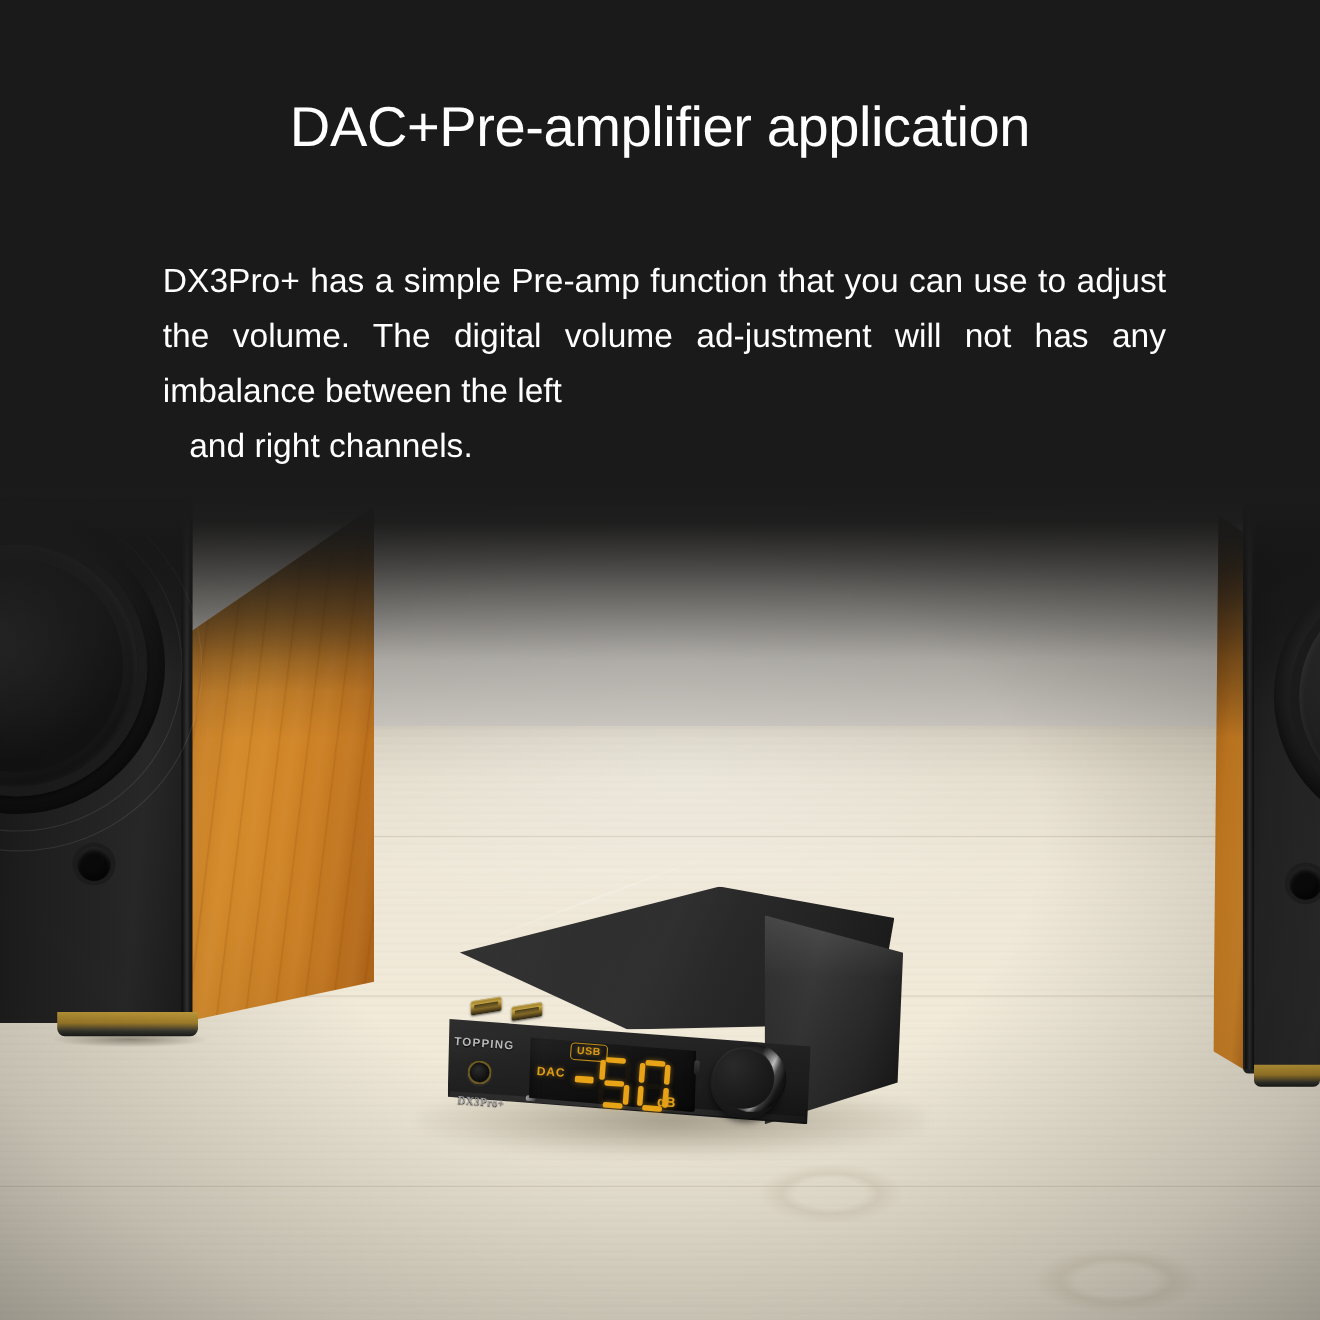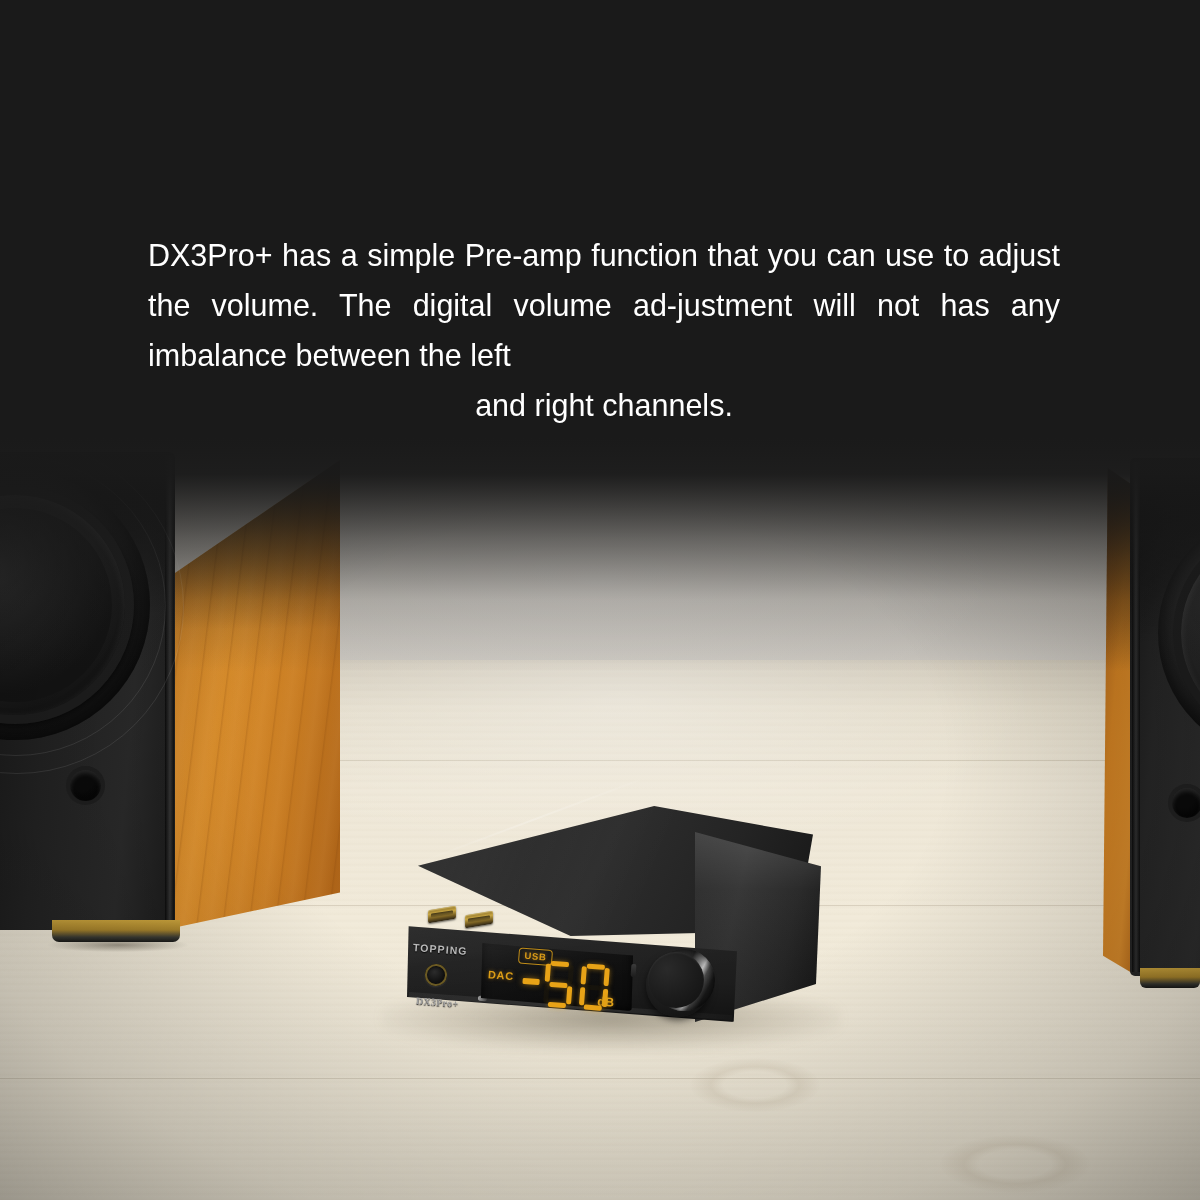--- a/index.html
+++ b/index.html
@@ -340,21 +340,21 @@
   #copy { position:absolute; left:0; top:0; width:1200px; height:470px; }
   .headline {
     position:absolute; left:0; top:86px; width:1200px; text-align:center;
     color:#ffffff; font-size:51px; font-weight:400; letter-spacing:-.4px;
   }
   .para {
     position:absolute; left:148px; top:230px; width:912px;
     color:#ffffff; font-size:30.5px; line-height:50px; font-weight:400;
     text-align:justify; text-justify:inter-word;
   }
-  .para .last { display:block; text-align:center; }
+  .para .last { display:block; text-align:left;margin-left:24px; }
 </style>
 </head>
 <body>
 
 <div id="stage">
 
   <div id="scene">
 
     <div class="wall"></div>
     <div class="wall-soft"></div>
@@ -460,19 +460,20 @@
 
       <div class="knob-base"></div>
       <div class="knob-rim"></div>
       <div class="knob-face"></div>
     </div>
 
     <div class="vignette"></div>
   </div>
 
   <div id="copy">
+    <div class="headline">DAC+Pre-amplifier application</div>
     <div class="para">
       <span>DX3Pro+ has a simple Pre-amp function that you can use to adjust the volume. The digital volume ad-justment will not has any imbalance between the left</span>
       <span class="last">and right channels.</span>
     </div>
   </div>
 
 </div>
 
 </body></html>

